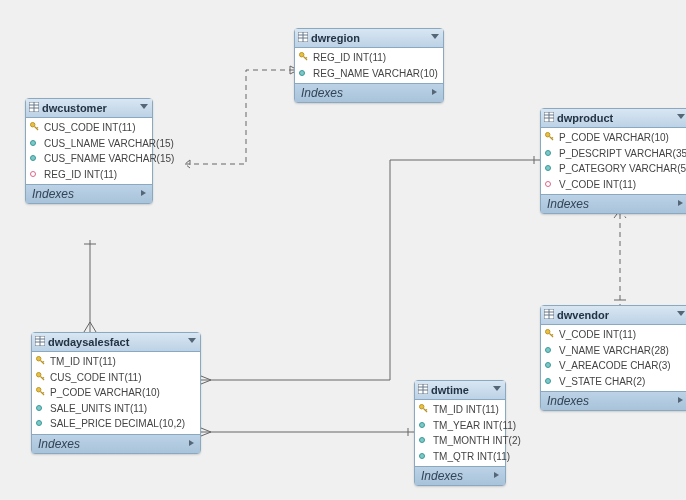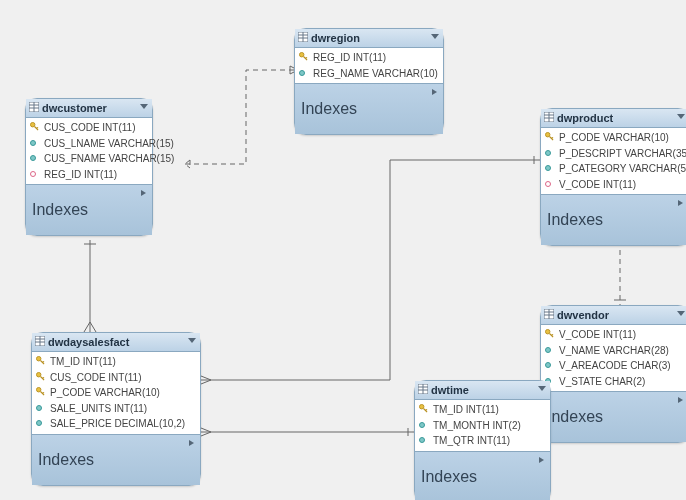--- a/index.html
+++ b/index.html
@@ -22,21 +22,21 @@
   svg.connectors {
     position: absolute;
     top: 0; left: 0;
     width: 686px; height: 500px;
     pointer-events: none;
   }
   .entity {
     position: absolute;
     border: 1px solid #8aa8c0;
     background: #fff;
-    border-radius: 12px;
+    border-radius: 4px;
     box-shadow: 0 1px 2px rgba(0,0,0,.15);
   }
   .entity-header {
     background: linear-gradient(#d9e6f2, #bcd2e6);
     border-bottom: 1px solid #8aa8c0;
     padding: 3px 6px 3px 16px;
     font-weight: bold;
     font-size: 11px;
     color: #234;
     position: relative;
@@ -65,24 +65,25 @@
     white-space: nowrap;
     font-size: 10px;
     color: #444;
   }
   .col .key-icon   { position:absolute; left:4px; top:2px; width:9px; height:9px; }
   .col .attr-icon  { position:absolute; left:4px; top:4px; width:6px; height:6px; border-radius:50%; background:#7ec7c7; border:1px solid #3a9a9a; }
   .col .attr-icon.hollow { background:#fff; border:1px solid #d68; }
   .entity-footer {
     background: linear-gradient(#bcd2e6, #a8c3da);
     border-top: 1px solid #8aa8c0;
-    padding: 16px 6px;
-    font-size: 16px;
+    padding: 2px 6px;
+    font-size: 12px;
     color: #345;
     position: relative;
+    font-style: italic;
   }
   .entity-footer .expand-icon {
     position: absolute;
     right: 6px; top: 5px;
     width: 0; height: 0;
     border-top: 3px solid transparent;
     border-bottom: 3px solid transparent;
     border-left: 5px solid #567;
   }
 </style>
@@ -235,34 +236,35 @@
         </svg><span>P_CODE VARCHAR(10)</span></div>
     <div class="col"><span class="attr-icon"></span><span>SALE_UNITS INT(11)</span></div>
     <div class="col"><span class="attr-icon"></span><span>SALE_PRICE DECIMAL(10,2)</span></div>
   </div>
   <div class="entity-footer">
     <span>Indexes</span>
     <span class="expand-icon"></span>
   </div>
 </div>
 
-<div class="entity" style="left:414px;top:380px;width:137px">
+<div class="entity" style="left:414px;top:380px;width:92px">
   <div class="entity-header">
     <svg class="table-icon" viewBox="0 0 10 10">
         <rect x="0" y="0" width="10" height="10" fill="#fff" stroke="#678"></rect>
         <path d="M0 3H10M0 6H10M5 0V10" stroke="#678"></path>
       </svg>
     <span>dwtime</span>
     <span class="collapse-icon"></span>
   </div>
   <div class="entity-body">
     <div class="col"><svg class="key-icon" viewBox="0 0 10 10">
           <circle cx="3" cy="3" r="2.5" fill="#e8c040" stroke="#b89020"></circle>
           <path d="M5 5L9 9M7 7L9 6" stroke="#b89020" stroke-width="1.3"></path>
         </svg><span>TM_ID INT(11)</span></div>
+    <div class="col"><span class="attr-icon"></span><span>TM_YEAR INT(11)</span></div>
     <div class="col"><span class="attr-icon"></span><span>TM_MONTH INT(2)</span></div>
     <div class="col"><span class="attr-icon"></span><span>TM_QTR INT(11)</span></div>
   </div>
   <div class="entity-footer">
     <span>Indexes</span>
     <span class="expand-icon"></span>
   </div>
 </div>
 
 </body></html>

